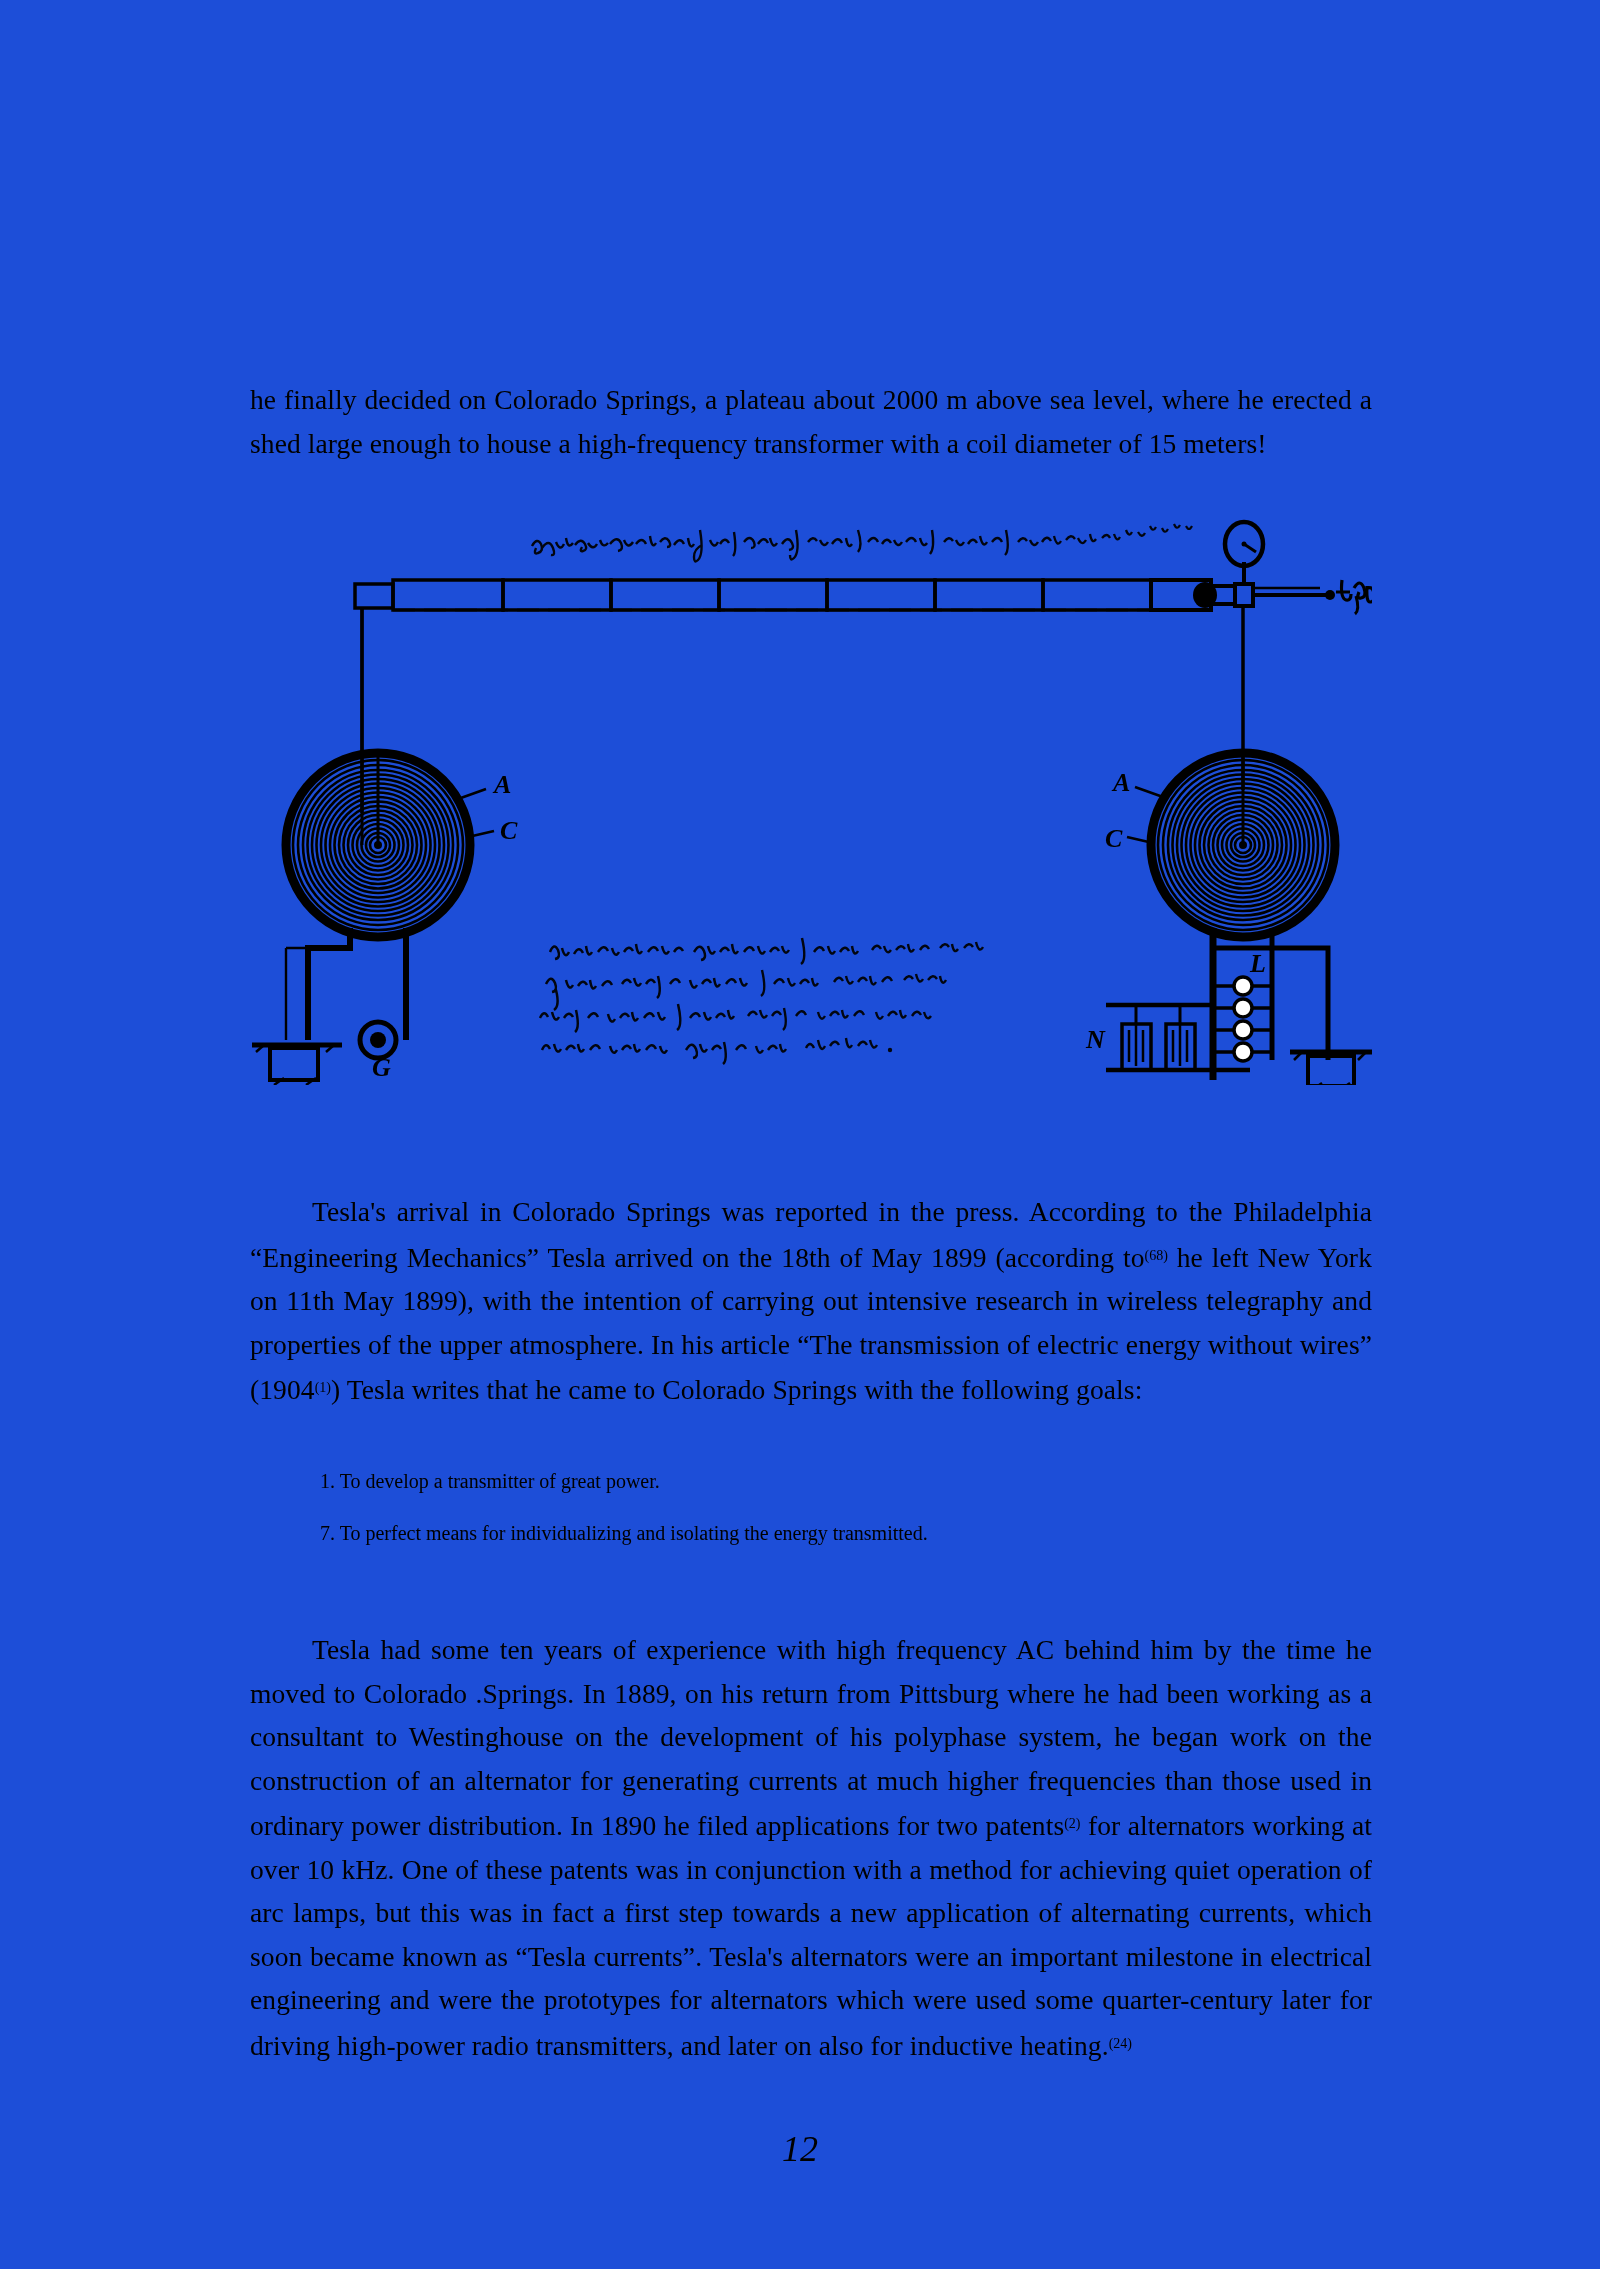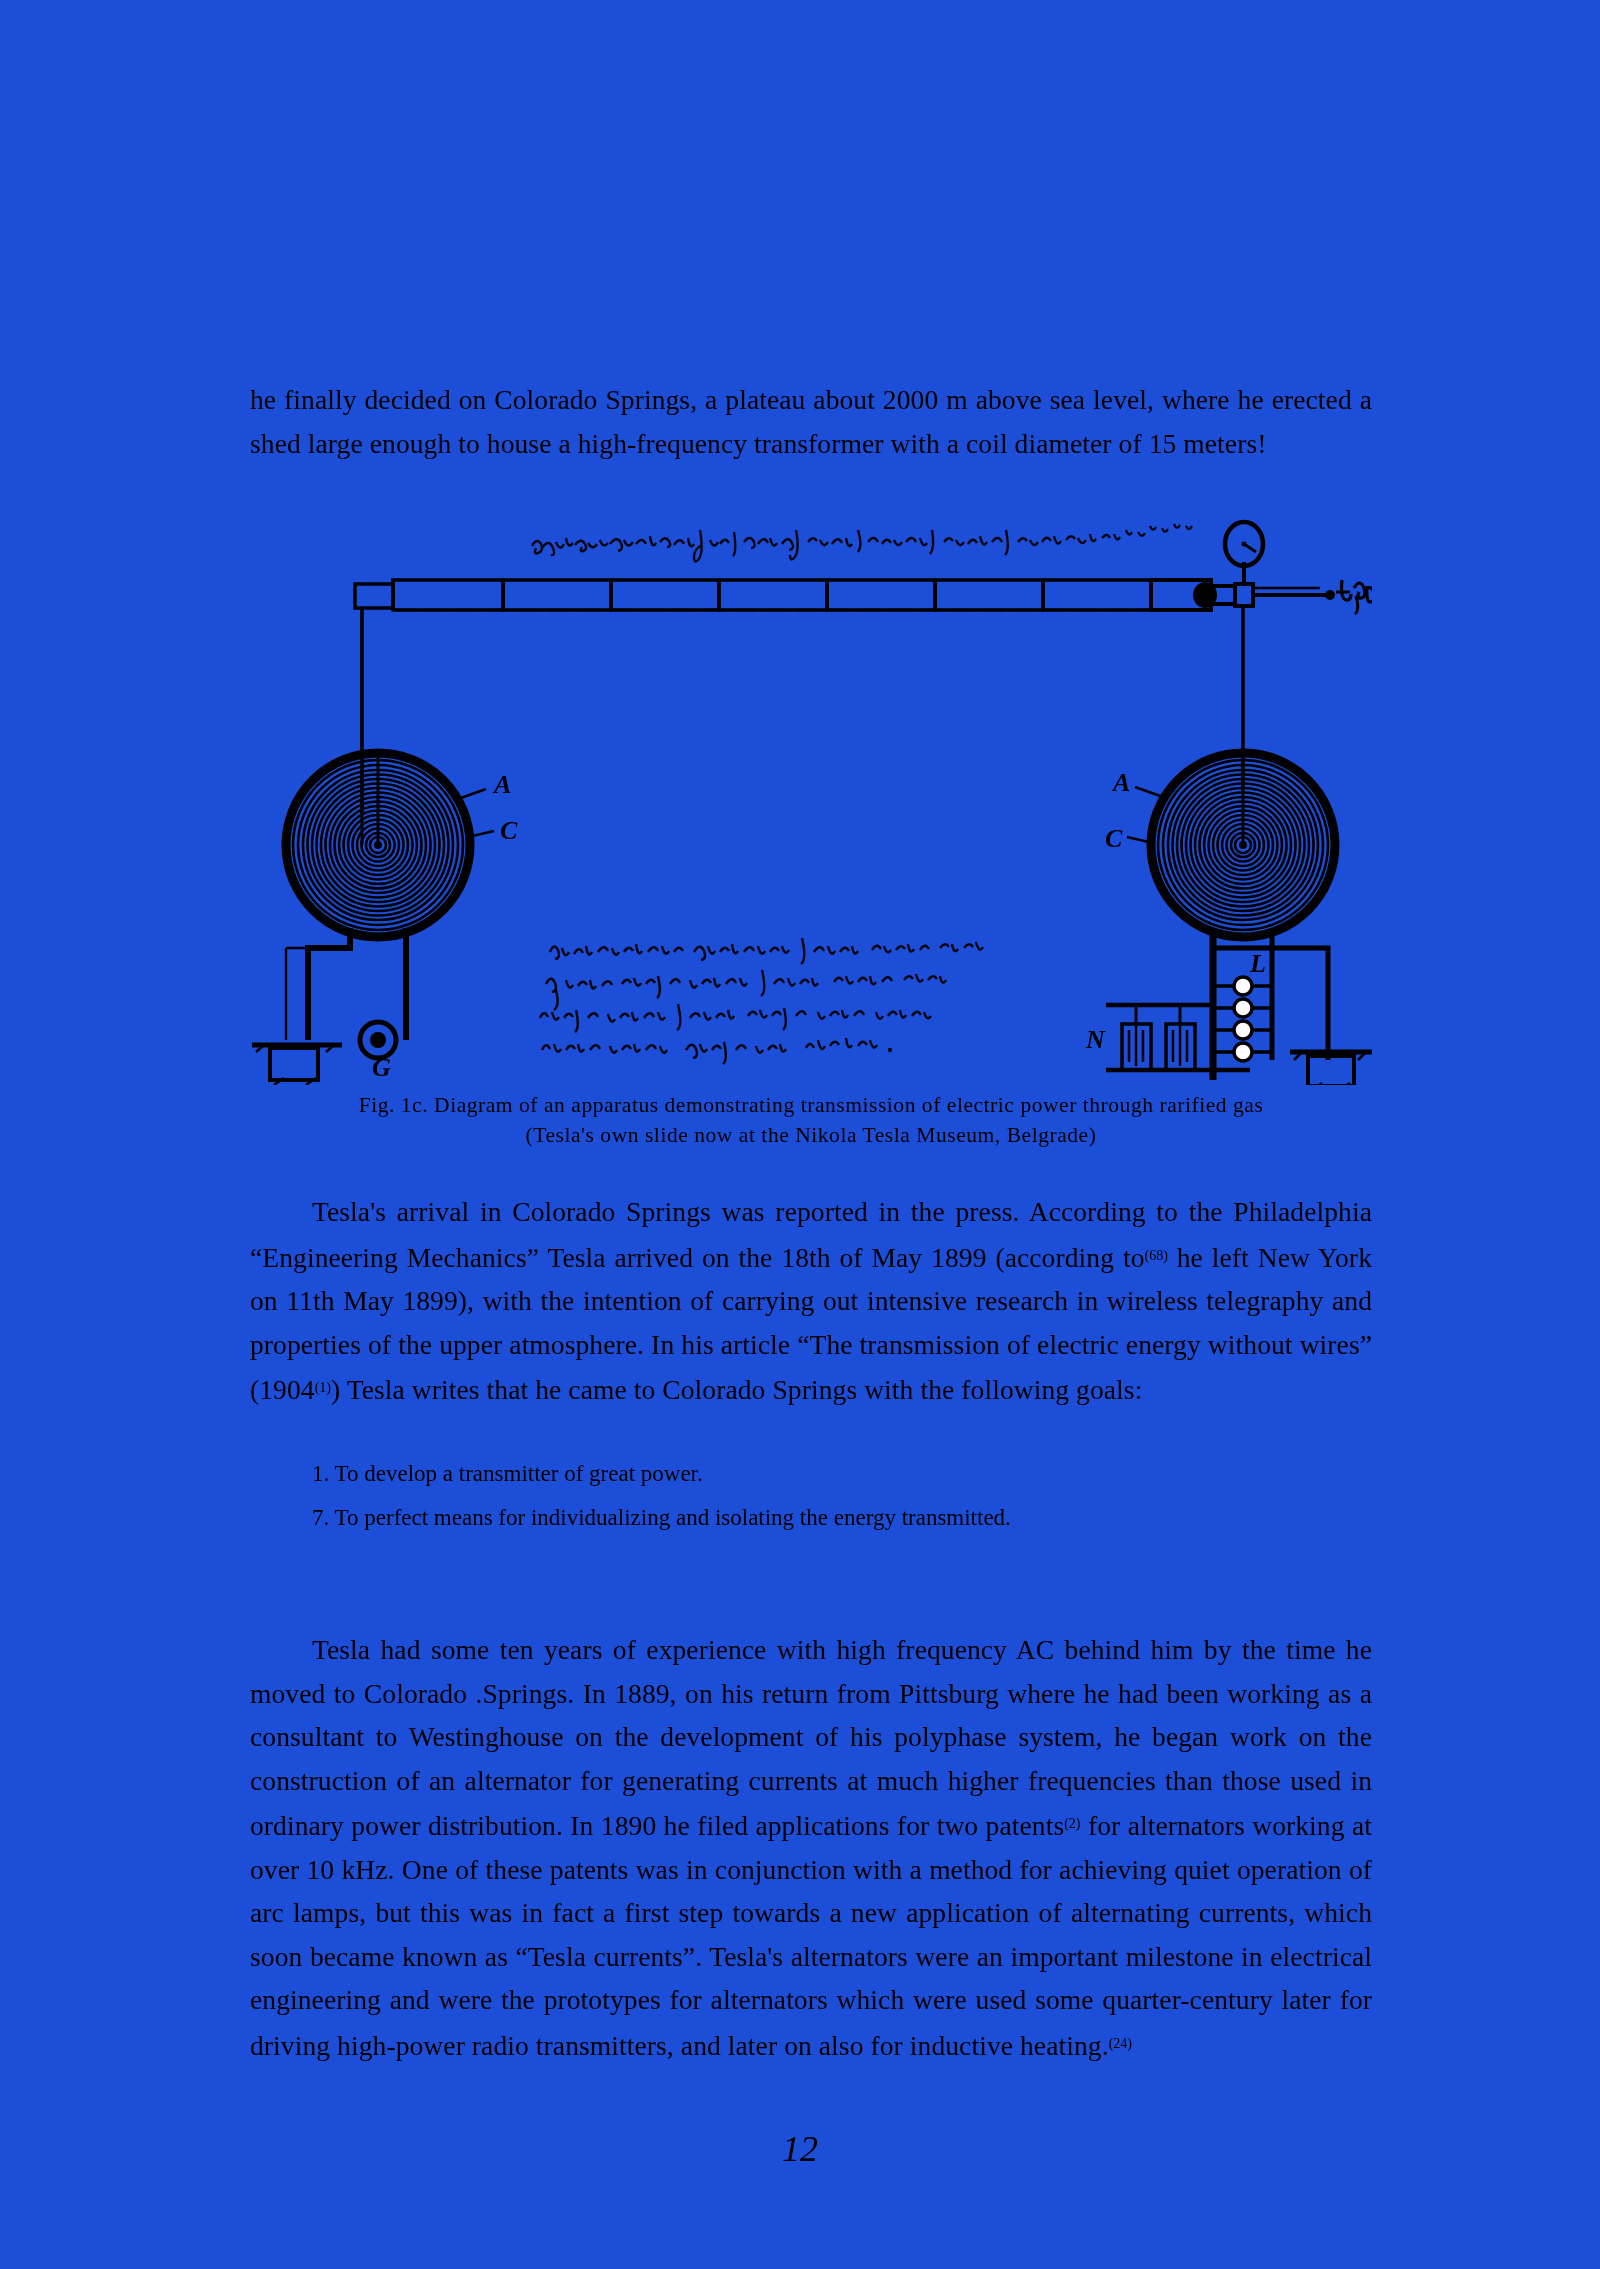--- a/index.html
+++ b/index.html
@@ -36,22 +36,22 @@
     line-height: 43.5px;
     text-align: justify;
     text-justify: inter-word;
     letter-spacing: 0.1px;
     font-weight: 500;
   }
   p.body.noindent { text-indent: 0; }
   p.body.indent { text-indent: 62px; }
 
   .listitem {
-    margin: 0;
-    font-size: 23px;
+    margin: 8px;
+    font-size: 20px;
     line-height: 43.5px;
     text-align: justify;
     text-indent: 62px;
     font-weight: 500;
   }
 
   sup.ref {
     font-size: 14px;
     vertical-align: 0.52em;
     letter-spacing: 0;
@@ -385,24 +385,20 @@
                  M474,542 q4,18 -1,22 M486,550 q6,-9 10,-1" fill="none" stroke="#000" stroke-width="2.5"></path>
         <path d="M506,546 q3,11 7,4 M518,550 q5,-8 9,-1 M530,544 q2,12 6,5" fill="none" stroke="#000" stroke-width="2.4"></path>
 
         <path d="M556,548 q4,-8 8,0 M568,540 q3,14 7,6 M580,546 q5,-8 9,-1
                  M596,538 q2,14 6,7 M608,546 q5,-8 9,-1 M620,540 q3,12 7,5" fill="none" stroke="#000" stroke-width="2.4"></path>
         <circle cx="640" cy="550" r="2.2" fill="#000"></circle>
       </g>
     </svg>
   </div>
 
-  <div class="caption">
-    <span>Fig. 1c. Diagram of an apparatus demonstrating transmission of electric power through rarified gas</span>
-    <span class="line2">(Tesla's own slide now at the Nikola Tesla Museum, Belgrade)</span>
-  </div>
 
   <div class="textblock" style="top:1190px;">
     <p class="body indent"><span>Tesla's arrival in Colorado Springs was reported in the press. According to the Philadelphia “Engineering Mechanics” Tesla arrived on the 18th of May 1899 (according to</span><sup class="ref">(68)</sup><span> he left New York on 11th May 1899), with the intention of carrying out intensive research in wireless telegraphy and properties of the upper atmosphere. In his article “The transmission of electric energy without wires” (1904</span><sup class="ref">(1)</sup><span>) Tesla writes that he came to Colorado Springs with the following goals:</span></p>
   </div>
 
   <div class="textblock" style="top:1452px;">
     <p class="listitem">1. To develop a transmitter of great power.</p>
     <p class="listitem">7. To perfect means for individualizing and isolating the energy transmitted.</p>
   </div>
 

